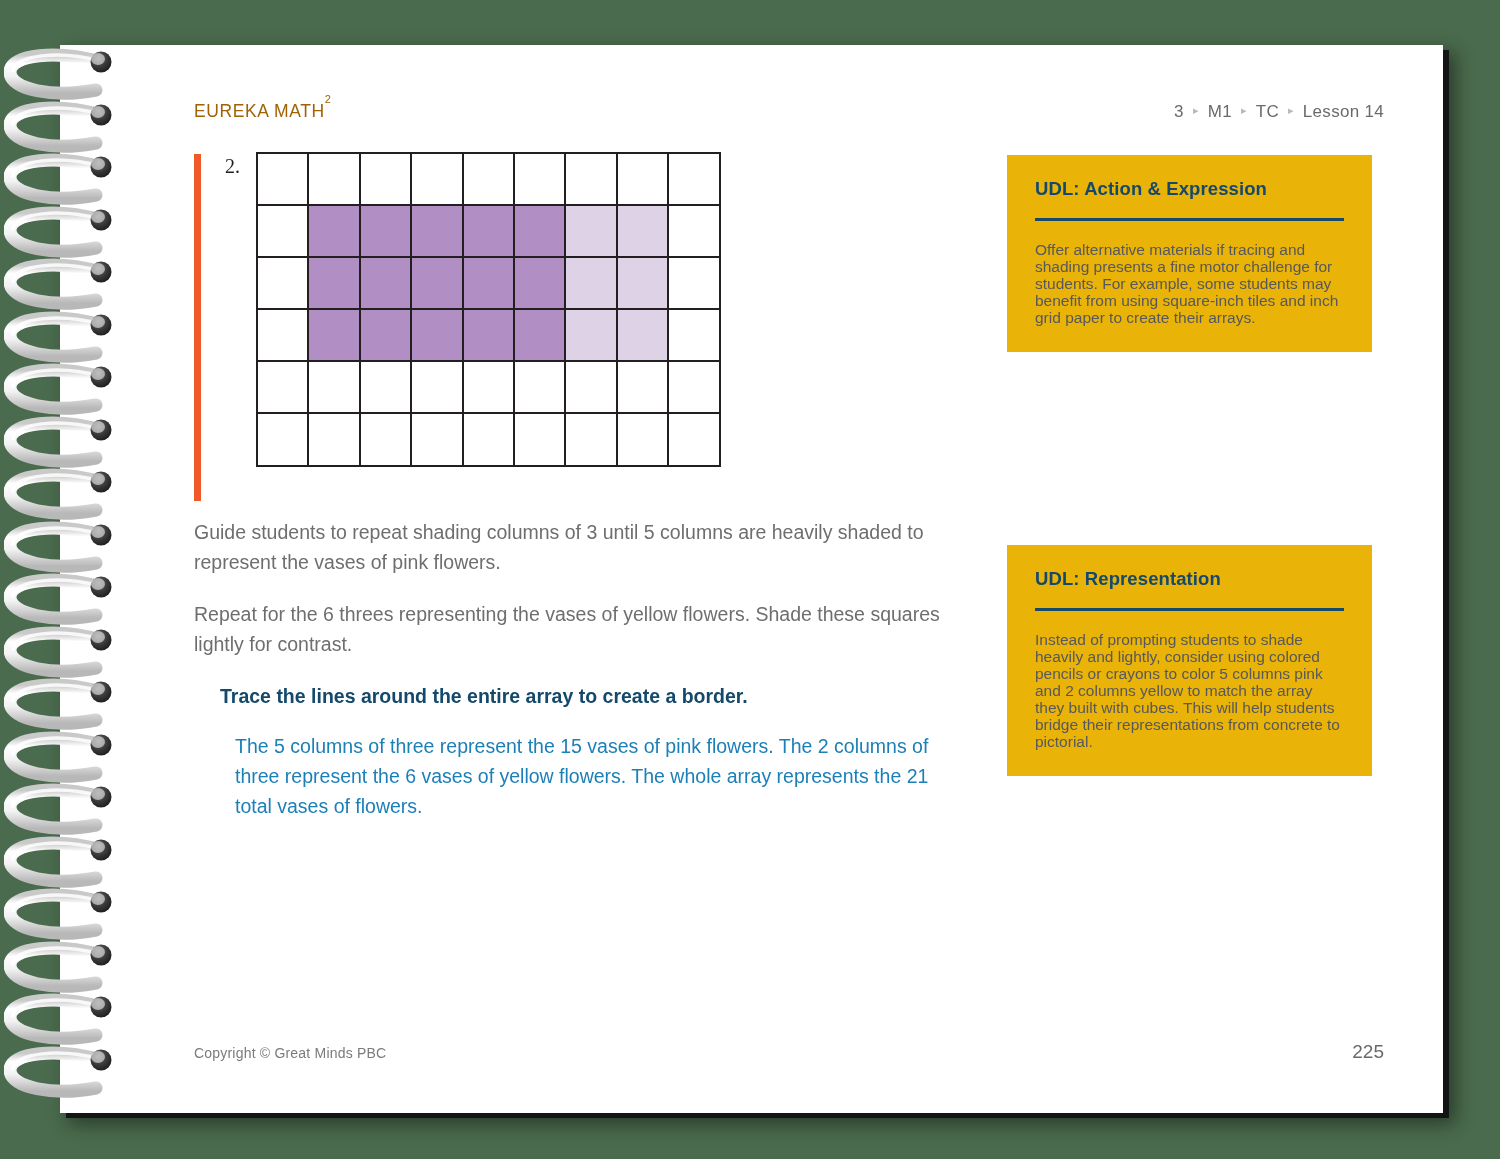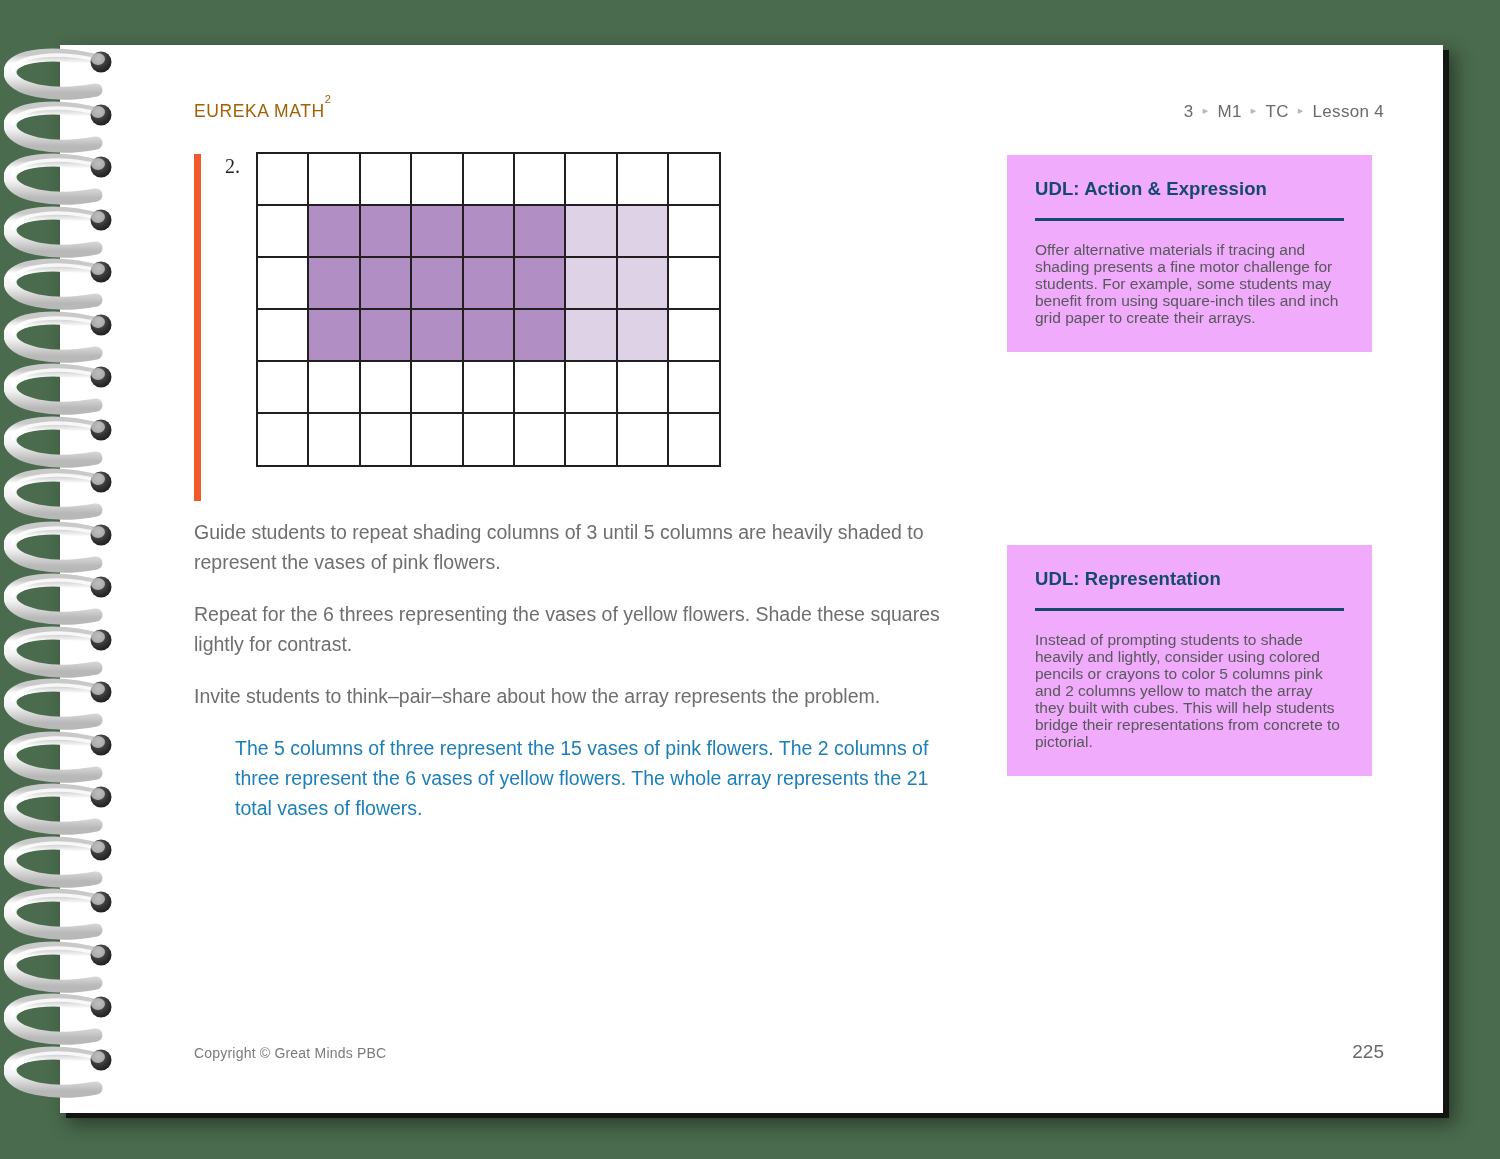--- a/index.html
+++ b/index.html
@@ -153,21 +153,21 @@
     color: #1b7fb8;
     margin: 15px;
     padding-left: 26px;
   }
 
   
   .udl-box {
     position: absolute;
     left: 947px;
     width: 365px;
-    background: #f0abfc;
+    background: #eab308;
     padding: 23px 28px 26px 28px;
     box-sizing: border-box;
   }
   #udl-box-1 { top: 110px; }
   #udl-box-2 { top: 500px; }
   .udl-title {
     font-size: 18.5px;
     font-weight: bold;
     color: #14496b;
     letter-spacing: 0.1px;
@@ -212,21 +212,21 @@
 
   <div class="page-header">
     <div class="brand"><span>EUREKA MATH</span><sup>2</sup></div>
     <div class="breadcrumb">
       <span>3</span>
       <span class="crumb-sep">▸</span>
       <span>M1</span>
       <span class="crumb-sep">▸</span>
       <span>TC</span>
       <span class="crumb-sep">▸</span>
-      <span>Lesson 4</span>
+      <span>Lesson 14</span>
     </div>
   </div>
 
   <div class="content-col">
 
     <div class="problem-block">
       <div class="answer-bar"></div>
       <div class="problem-number">2.</div>
       <div class="grid-wrap">
         <table class="array-grid">
@@ -297,21 +297,21 @@
               <td></td>
               <td></td>
             </tr>
           </tbody>
         </table>
       </div>
     </div>
 
     <p class="body-text tight">Guide students to repeat shading columns of 3 until 5 columns are heavily shaded to represent the vases of pink flowers.</p>
     <p class="body-text">Repeat for the 6 threes representing the vases of yellow flowers. Shade these squares lightly for contrast.</p>
-    <p class="body-text">Invite students to think–pair–share about how the array represents the problem.</p>
+    <p class="bold-prompt">Trace the lines around the entire array to create a border.</p>
     <p class="answer-text">The 5 columns of three represent the 15 vases of pink flowers. The 2 columns of three represent the 6 vases of yellow flowers. The whole array represents the 21 total vases of flowers.</p>
   </div>
 
   <div class="udl-box" id="udl-box-1">
     <p class="udl-title">UDL: Action &amp; Expression</p>
     <div class="udl-rule"></div>
     <p class="udl-body">Offer alternative materials if tracing and shading presents a fine motor challenge for students. For example, some students may benefit from using square-inch tiles and inch grid paper to create their arrays.</p>
   </div>
 
   <div class="udl-box" id="udl-box-2">

